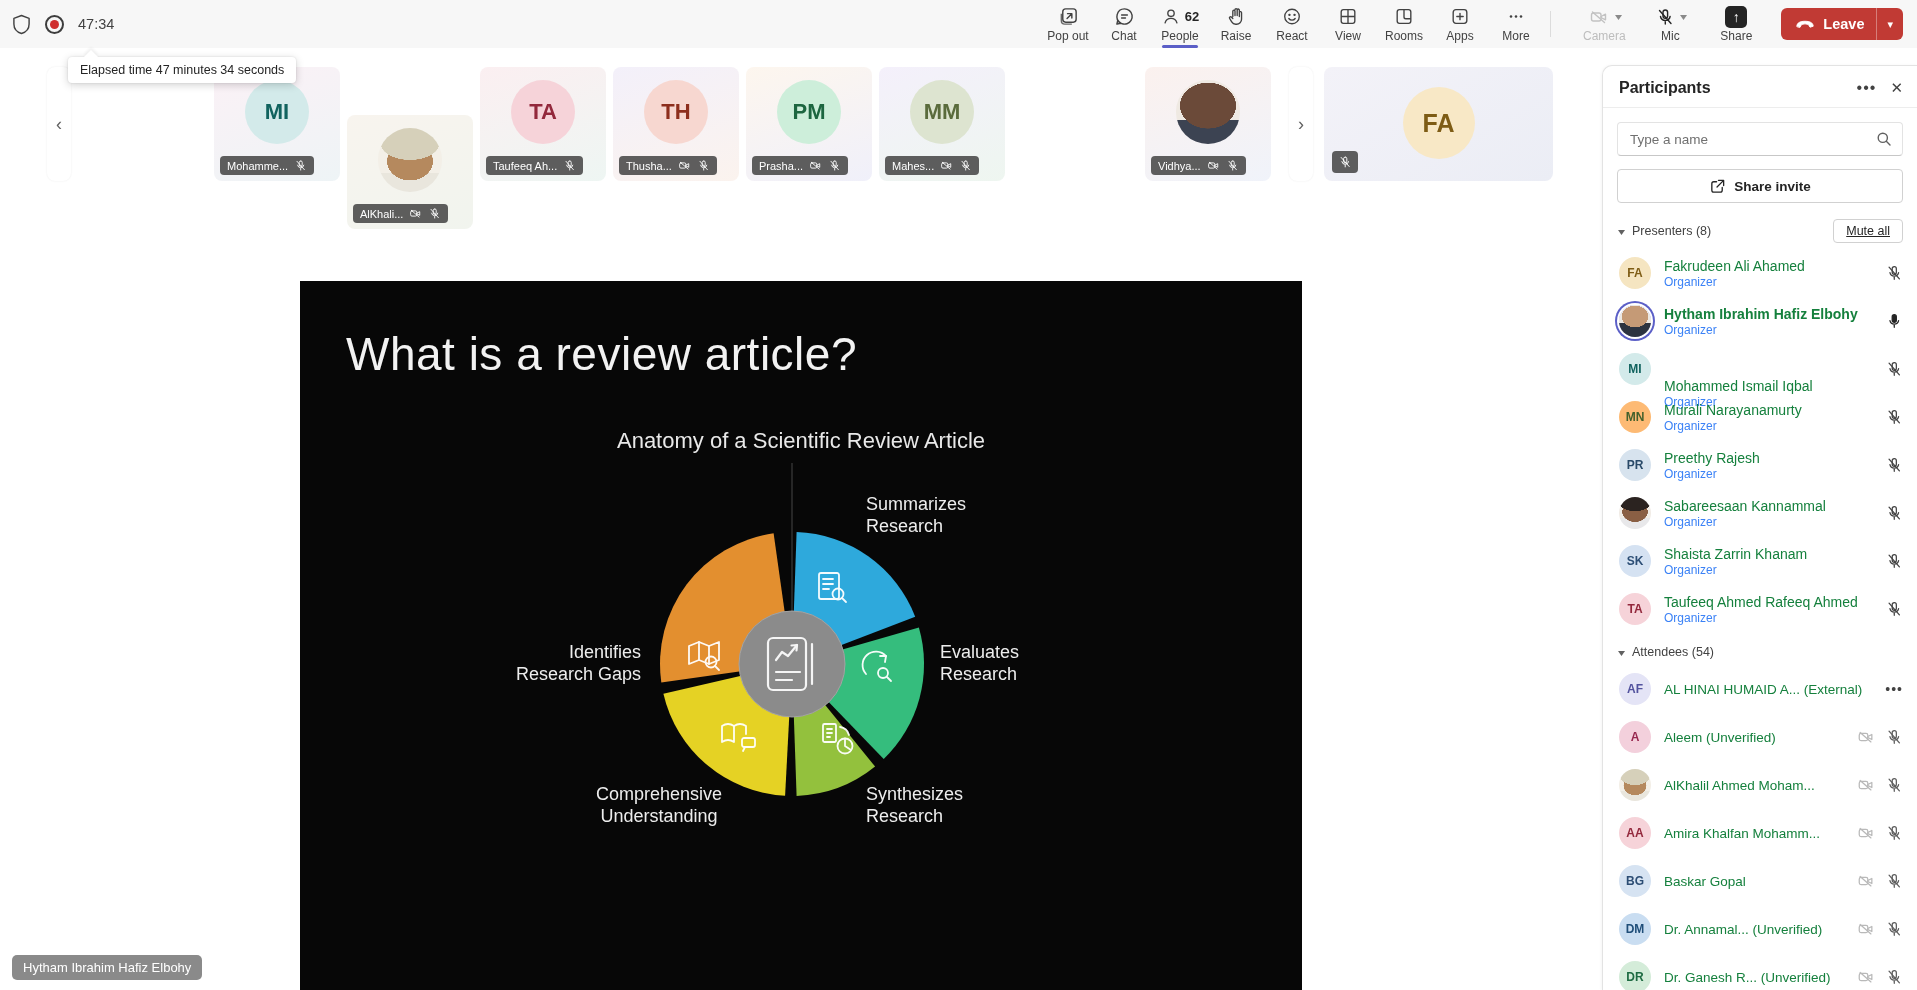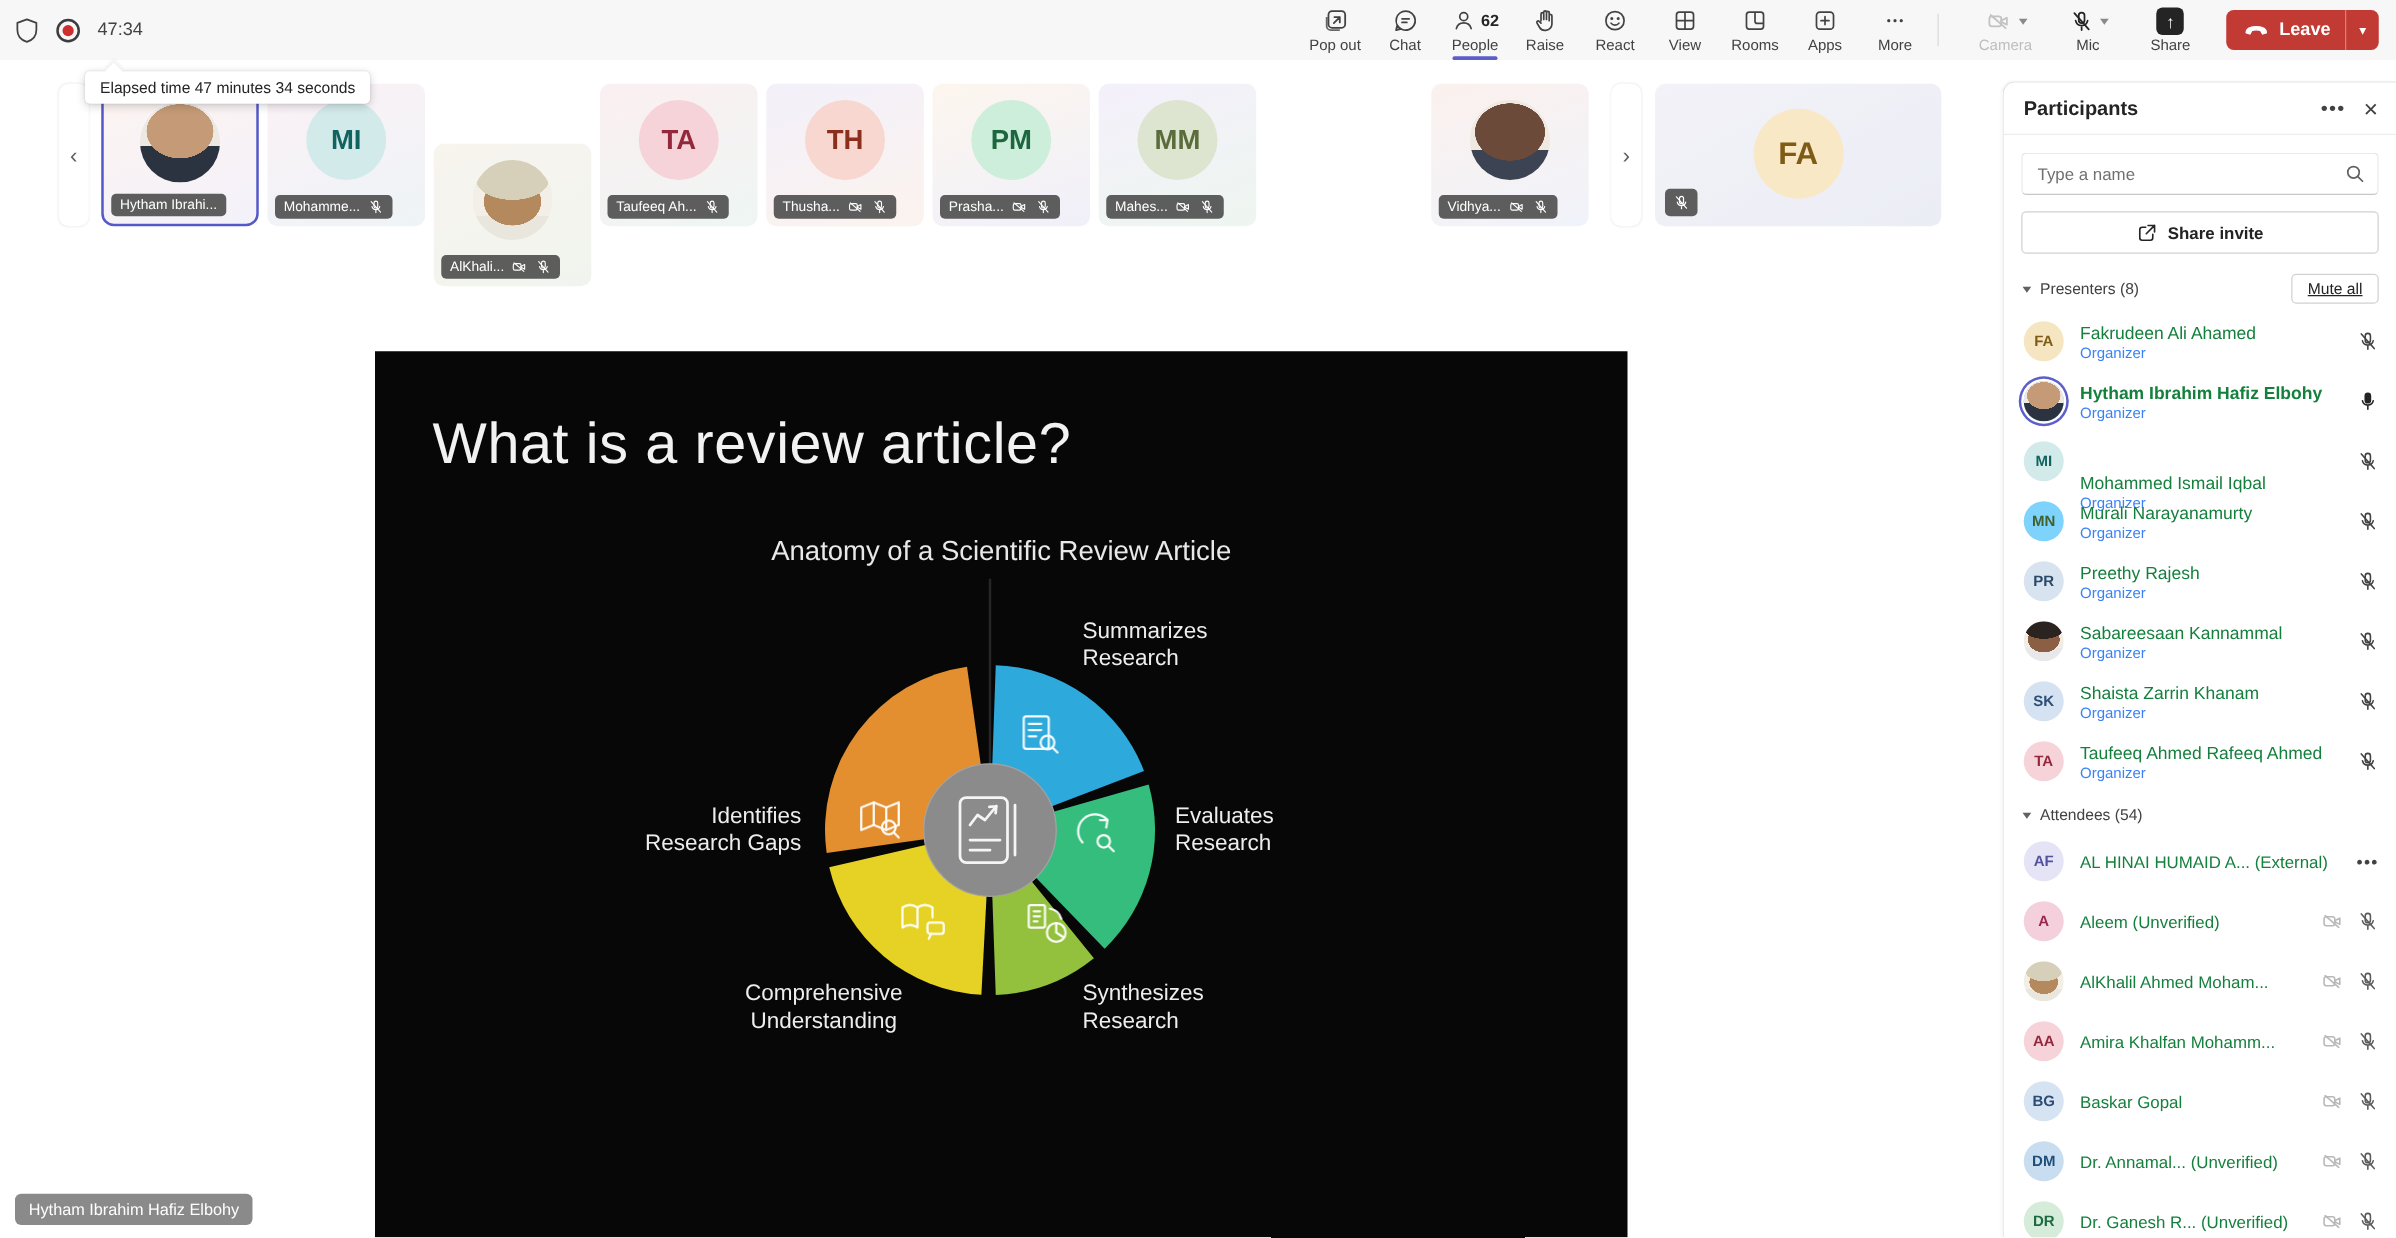--- a/index.html
+++ b/index.html
@@ -298,27 +298,20 @@
   </div>
 
   <div class="tooltip">
     <span class="arrow"></span>
     <span>Elapsed time 47 minutes 34 seconds</span>
   </div>
 
   <div class="filmstrip">
     <div class="strip-nav prev">‹</div>
 
-      <div class="tile t1 active" style="left: 81px;">
-        <span class="avatar photo-hytham"></span>
-        <span class="chip">
-          <span>Hytham Ibrahi...</span>
-
-        </span>
-      </div>
 
       <div class="tile t2" style="left: 214px;">
         <span class="avatar" style="background: rgb(211, 234, 234); color: rgb(17, 99, 95);">MI</span>
         <span class="chip">
           <span>Mohamme...</span>
 
           <span style="color:#fff;">
             <svg class="ic" width="13" height="13" viewBox="0 0 20 20">
               <use href="#i-mic-off"></use>
             </svg>
@@ -596,21 +589,21 @@
           <span style="color:#424242;">
             <svg class="ic" width="18" height="18" viewBox="0 0 20 20">
               <use href="#i-mic-off"></use>
             </svg>
           </span>
 
         </span>
       </div>
 
       <div class="row">
-        <span class="avatar" style="background: #7dd3fc; color: rgb(66, 96, 44);">MN</span>
+        <span class="avatar" style="background: #fdba74; color: rgb(66, 96, 44);">MN</span>
         <span class="rmain">
           <span class="rname" style="display:block;">Murali Narayanamurty</span>
           <span class="rrole" style="display:block;">Organizer</span>
         </span>
         <span class="ricons">
           <span style="color:#424242;">
             <svg class="ic" width="18" height="18" viewBox="0 0 20 20">
               <use href="#i-mic-off"></use>
             </svg>
           </span>

